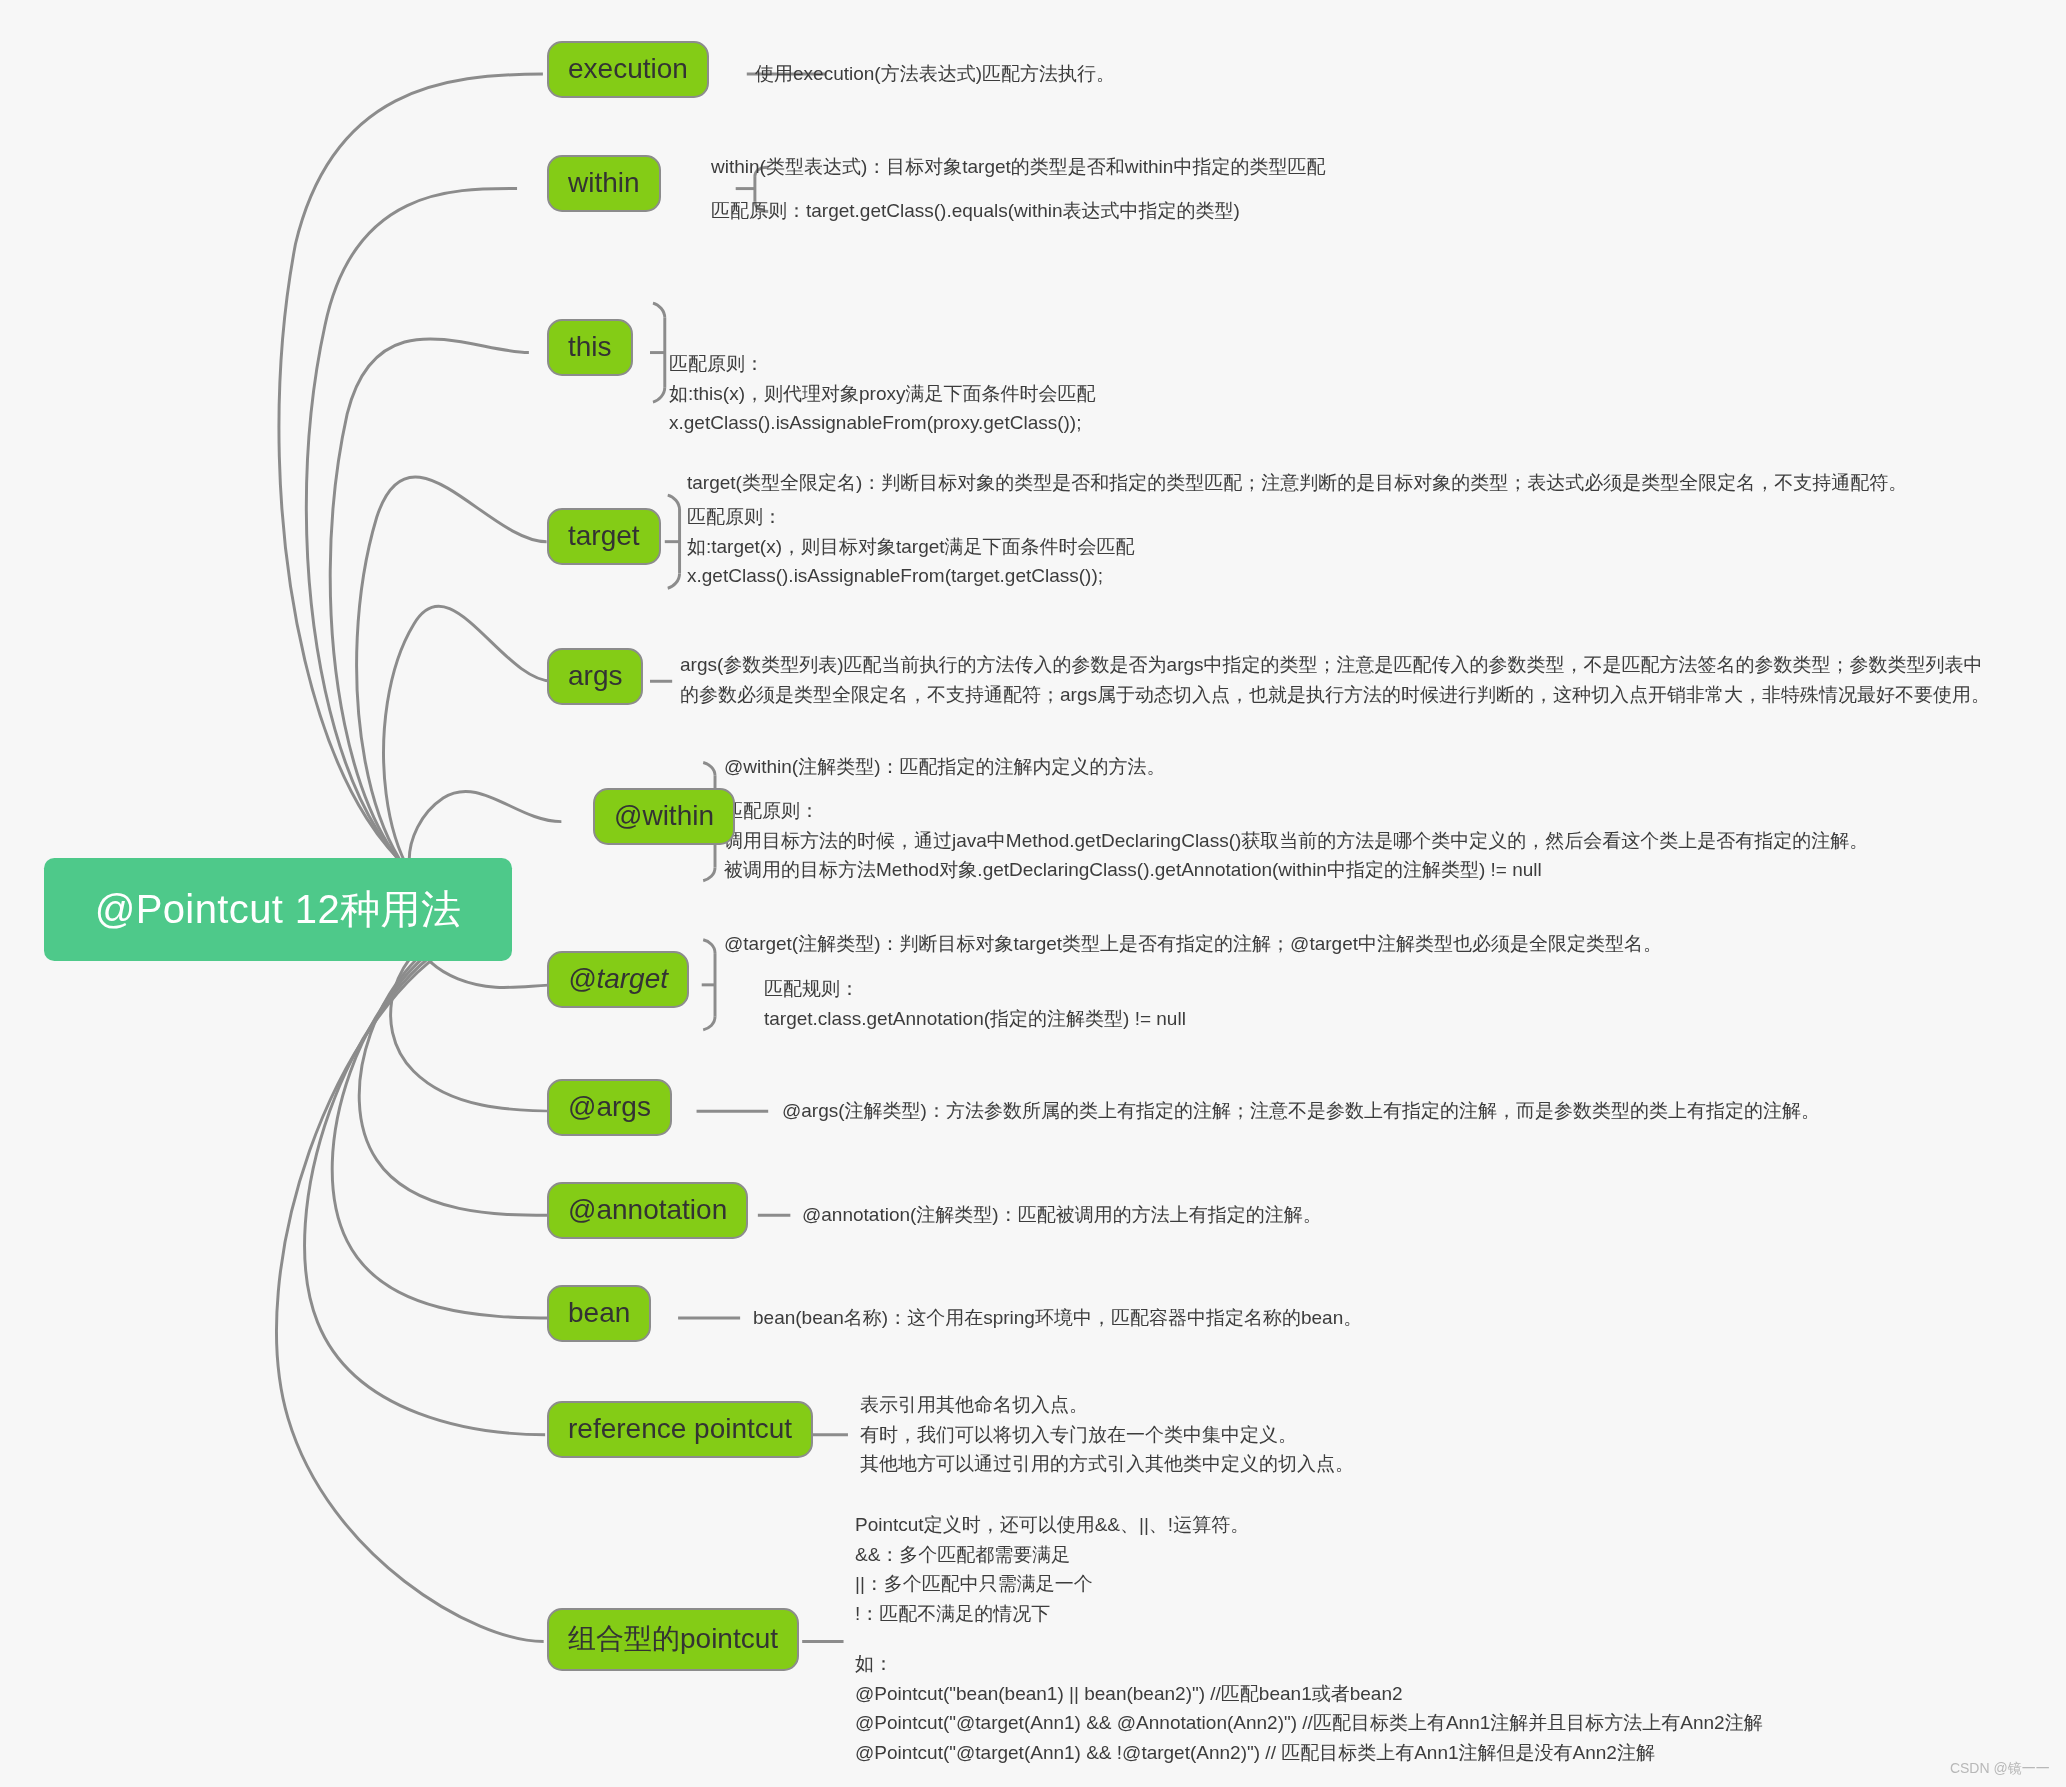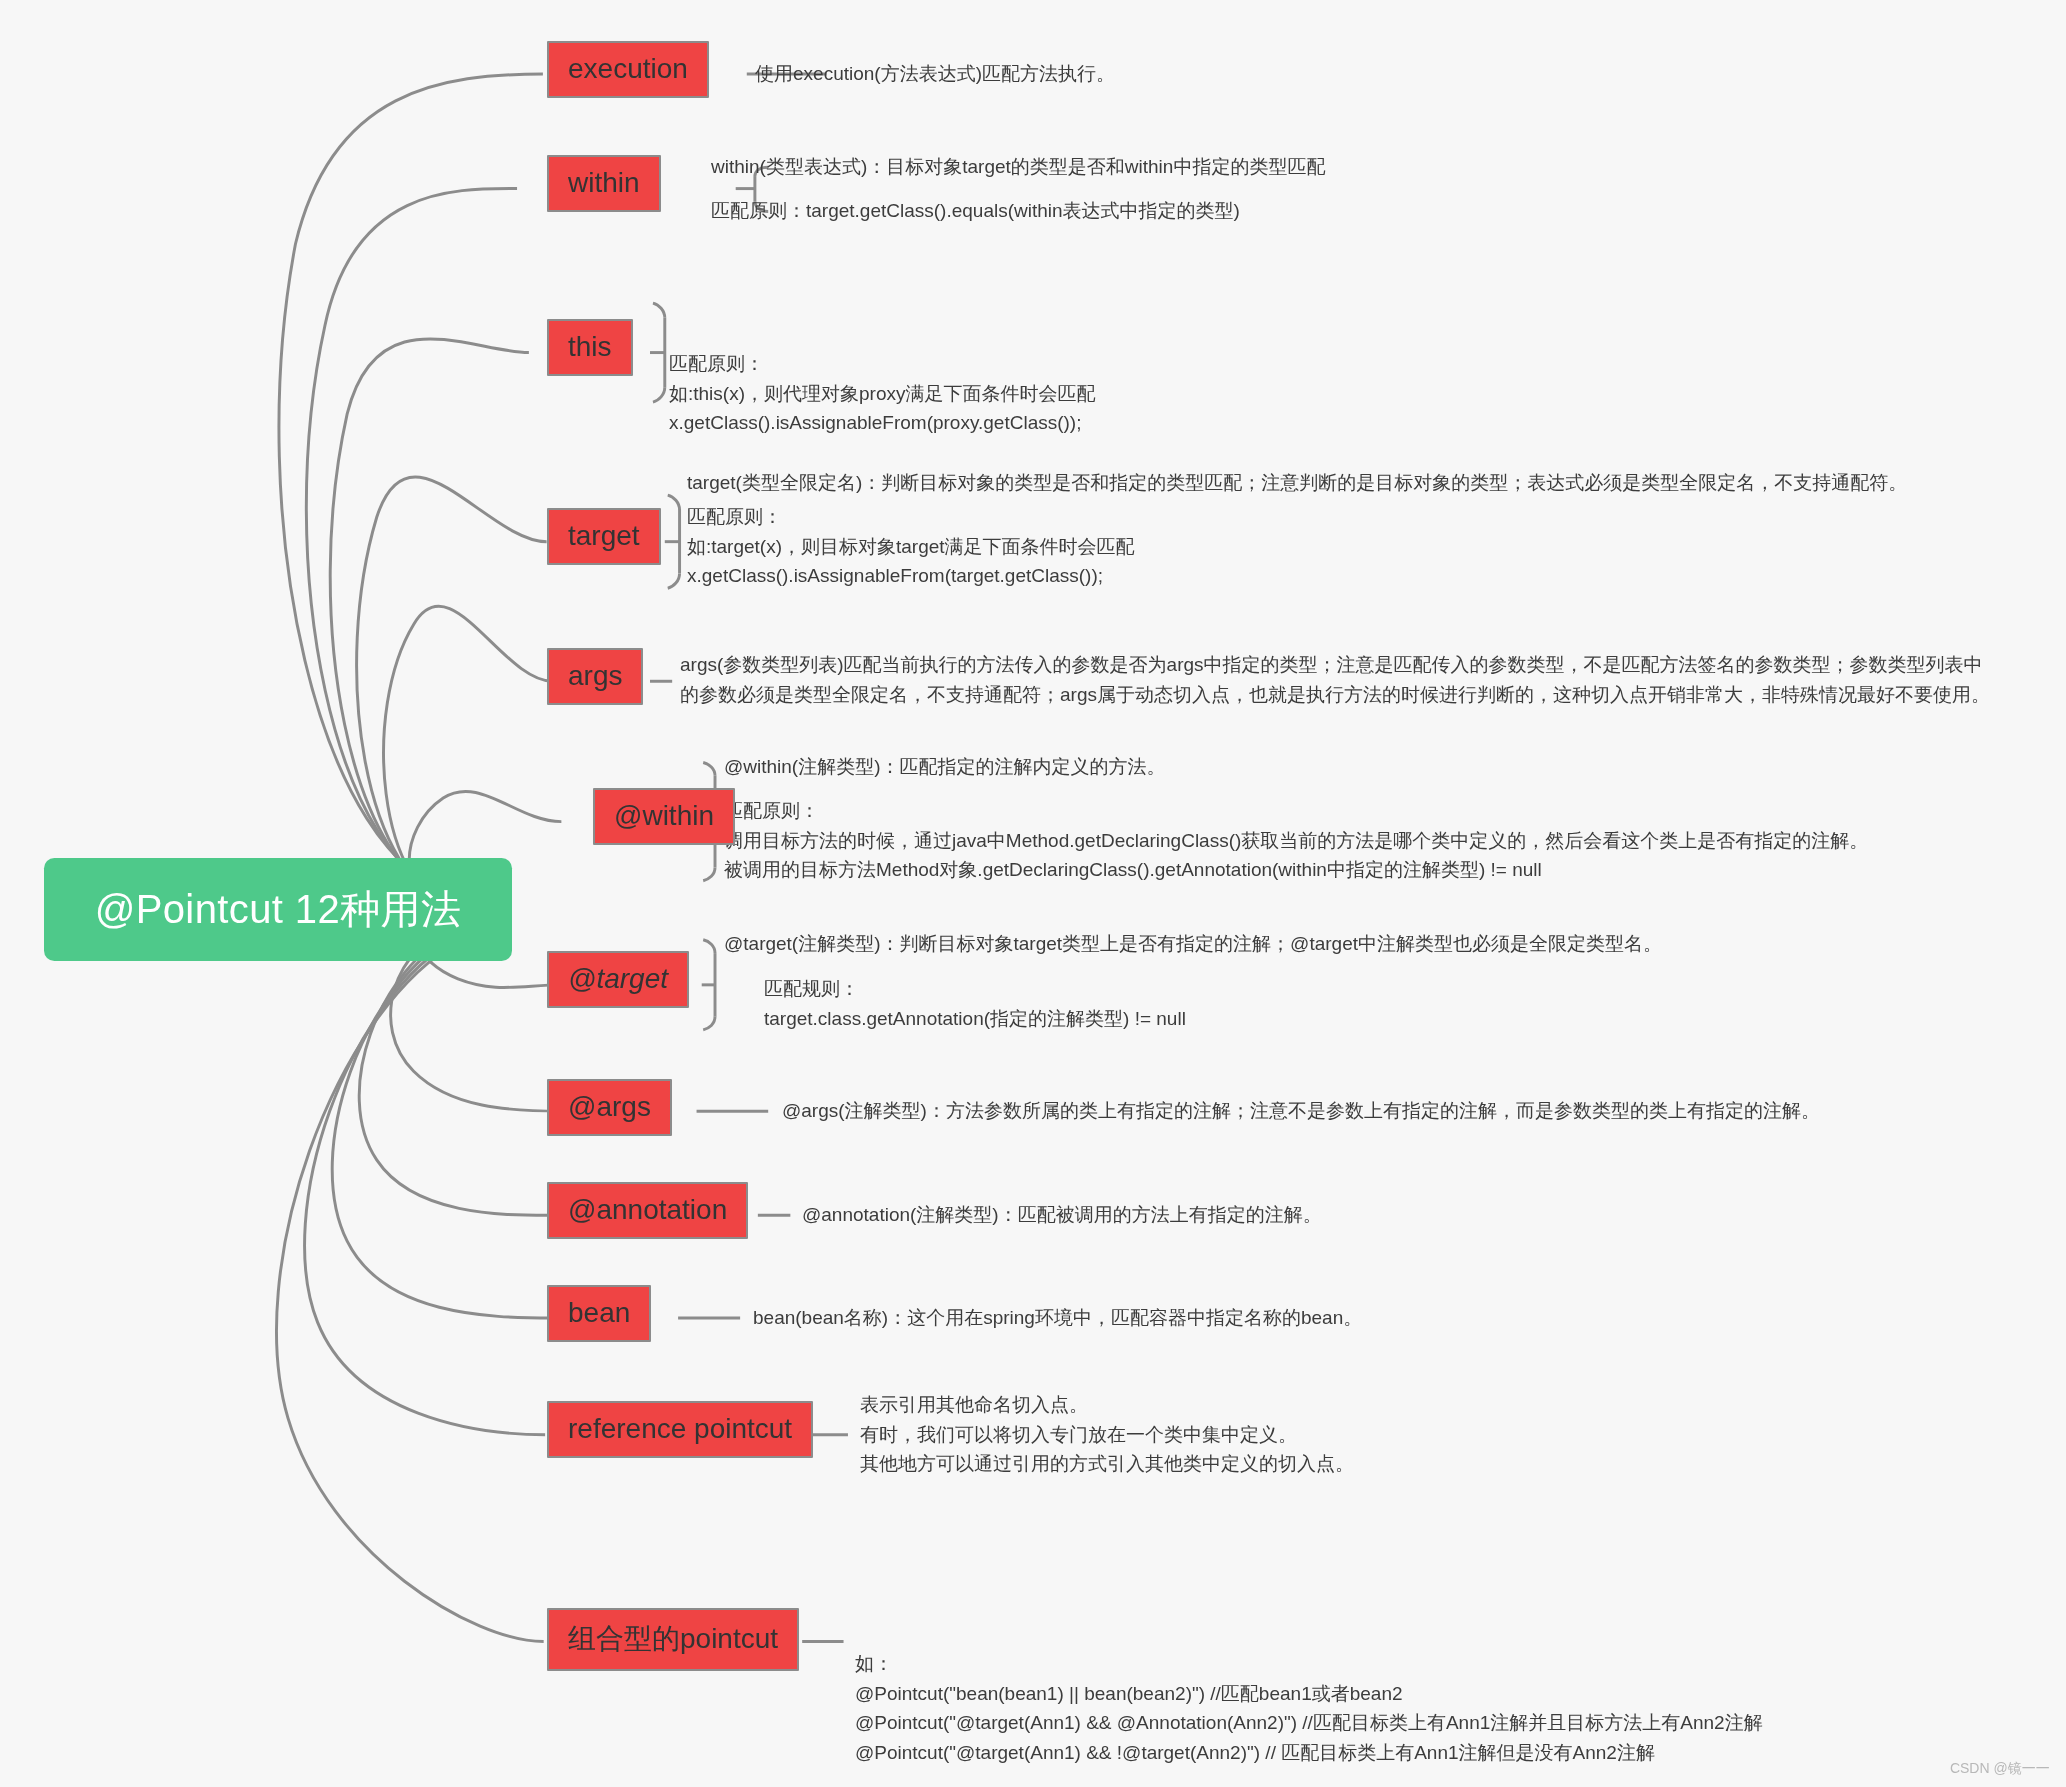--- a/index.html
+++ b/index.html
@@ -37,23 +37,23 @@
     align-items: center;
     justify-content: center;
     color: #ffffff;
     font-size: 40px;
     font-weight: 400;
     letter-spacing: 0.4px;
     z-index: 5;
   }
   .topic {
     position: absolute;
-    background: #ef4444;
+    background: #84cc16;
     border: 2.2px solid #8c8c8c;
-    border-radius: 1px;
+    border-radius: 15px;
     display: flex;
     align-items: center;
     justify-content: center;
     color: #333333;
     font-size: 28px;
     padding: 10.3px 19px;
     white-space: nowrap;
     z-index: 4;
   }
   .desc {
@@ -204,20 +204,24 @@
   <div class="topic" style="left:547px; top:1401px;">
     <span>reference pointcut</span>
   </div>
   <div class="desc" style="left:860px; top:1390px;">表示引用其他命名切入点。
 有时，我们可以将切入专门放在一个类中集中定义。
 其他地方可以通过引用的方式引入其他类中定义的切入点。</div>
 
   <div class="topic" style="left:547px; top:1608px;">
     <span>组合型的pointcut</span>
   </div>
+  <div class="desc" style="left:855px; top:1510px;">Pointcut定义时，还可以使用&amp;&amp;、||、!运算符。
+&amp;&amp;：多个匹配都需要满足
+||：多个匹配中只需满足一个
+!：匹配不满足的情况下</div>
   <div class="desc" style="left:855px; top:1649px;">如：
 @Pointcut("bean(bean1) || bean(bean2)") //匹配bean1或者bean2
 @Pointcut("@target(Ann1) &amp;&amp; @Annotation(Ann2)") //匹配目标类上有Ann1注解并且目标方法上有Ann2注解
 @Pointcut("@target(Ann1) &amp;&amp; !@target(Ann2)") // 匹配目标类上有Ann1注解但是没有Ann2注解</div>
 
   <div class="watermark">CSDN @镜一一</div>
 
 </div>
 
 

